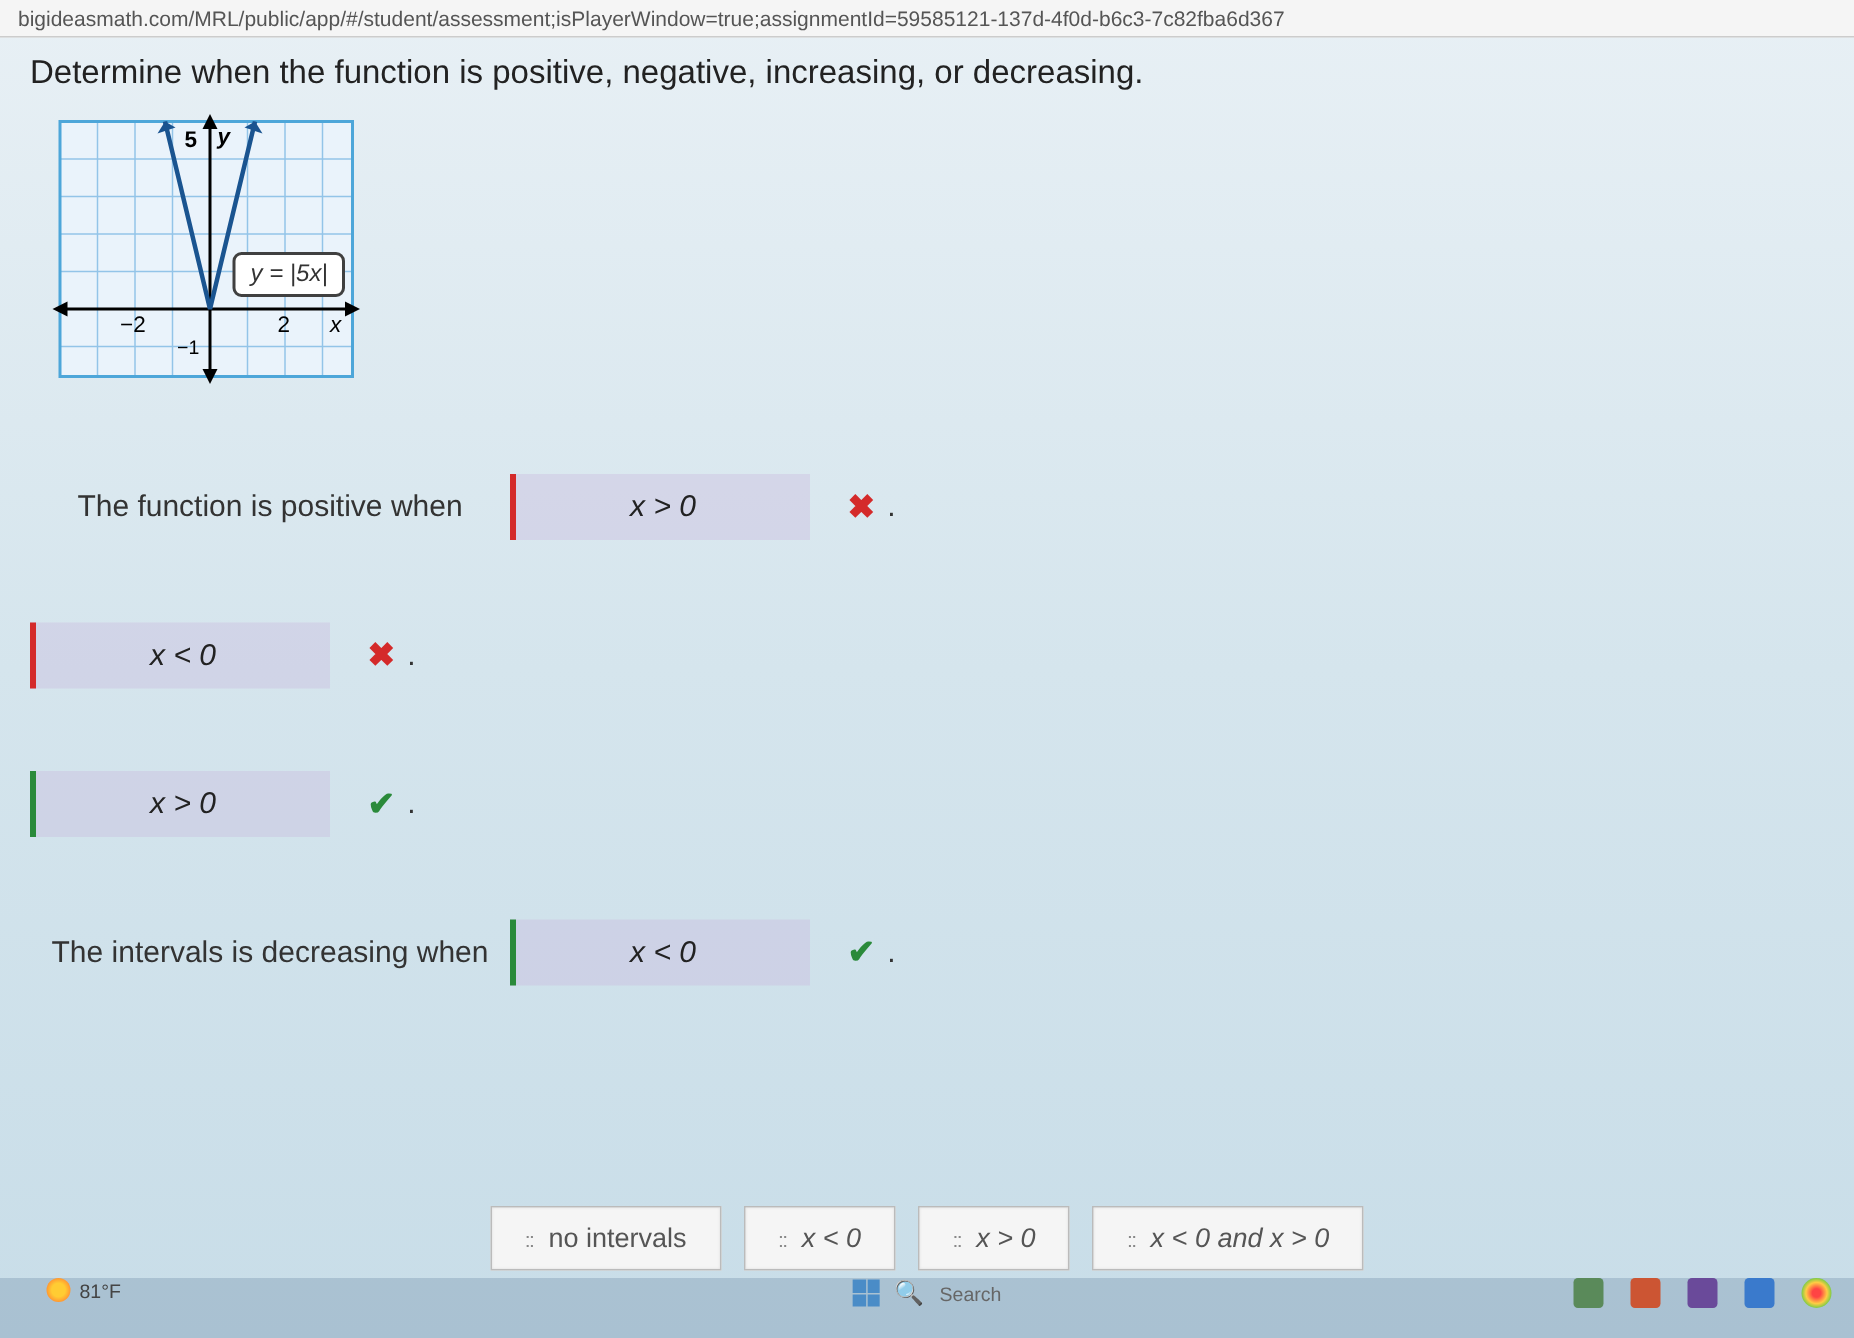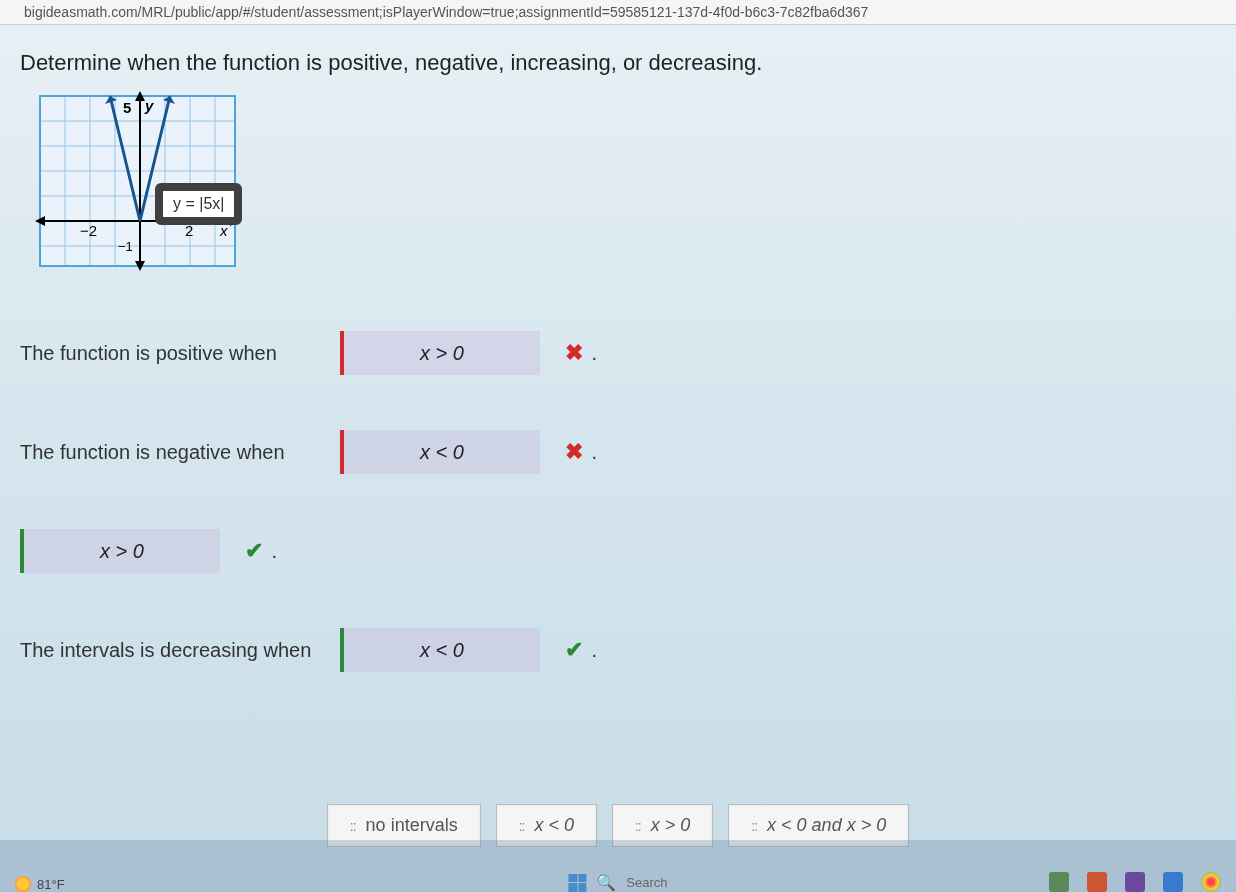--- a/index.html
+++ b/index.html
@@ -10,63 +10,65 @@
     body {
       font-family: Arial, Helvetica, sans-serif;
       background: linear-gradient(to bottom, #e8f0f5 0%, #d5e5ed 50%, #c8dde8 100%);
       width: 1236px;
       height: 892px;
       overflow: hidden;
       position: relative;
     }
     .url-bar {
       background: #f5f5f5;
-      padding: 4px 24px;
+      padding: 4px 12px;
       font-size: 14px;
       color: #555;
       border-bottom: 1px solid #ccc;
     }
     .content {
-      padding: 25px 20px;
+      padding: 10px 20px;
     }
     .question-text {
       font-size: 22px;
       color: #222;
       margin-bottom: 15px;
     }
     .graph-container {
       position: relative;
       width: 220px;
       height: 180px;
       margin-bottom: 60px;
     }
     .graph-svg {
       display: block;
     }
     .equation-label {
       position: absolute;
       top: 92px;
       left: 135px;
       background: #fff;
-      border: 8px solid #404040;
+      border: 2px solid #404040;
       border-radius: 6px;
       padding: 4px 10px;
       font-size: 16px;
       color: #333;
+      font-style: italic;
       white-space: nowrap;
     }
     .answer-row {
       display: flex;
       align-items: center;
       margin-bottom: 55px;
       font-size: 20px;
       color: #333;
     }
     .answer-label {
       min-width: 320px;
+      text-align: center;
     }
     .drop-zone {
       width: 200px;
       height: 44px;
       background: rgba(200, 180, 220, 0.35);
       display: flex;
       align-items: center;
       justify-content: center;
       font-size: 20px;
       font-style: italic;
@@ -128,25 +130,25 @@
       font-style: normal;
       font-size: 14px;
       color: #888;
       letter-spacing: -1px;
     }
     .taskbar {
       position: absolute;
       bottom: 0;
       left: 0;
       right: 0;
-      height: 52px;
+      height: 40px;
       background: rgba(100, 130, 160, 0.3);
       display: flex;
-      align-items: flex-end;
-      padding: 0 15px;
+      align-items: flex-start;
+      padding: 0 31px;
       font-size: 13px;
       color: #444;
     }
     .weather {
       display: flex;
       align-items: center;
       gap: 6px;
     }
     .sun-icon {
       width: 16px;
@@ -254,21 +256,20 @@
   <div class="answer-row">
     <div class="answer-label">The function is positive when</div>
     <div class="drop-zone incorrect">
       <span class="math-expr">x &gt; 0</span>
     </div>
     <div class="feedback-icon wrong">✖</div>
     <div class="period">.</div>
   </div>
 
   <div class="answer-row">
-    <div class="answer-label">The function is negative when</div>
     <div class="drop-zone incorrect">
       <span class="math-expr">x &lt; 0</span>
     </div>
     <div class="feedback-icon wrong">✖</div>
     <div class="period">.</div>
   </div>
 
   <div class="answer-row">
     <div class="drop-zone correct">
       <span class="math-expr">x &gt; 0</span>

